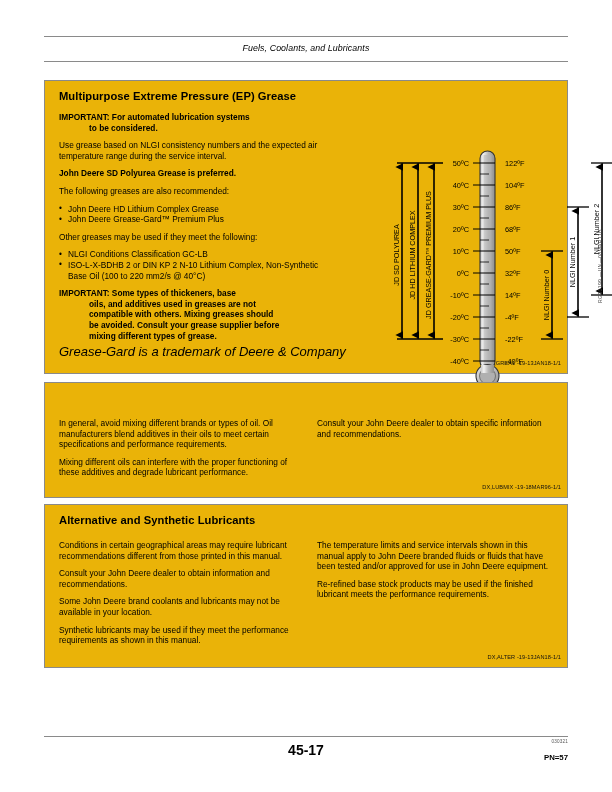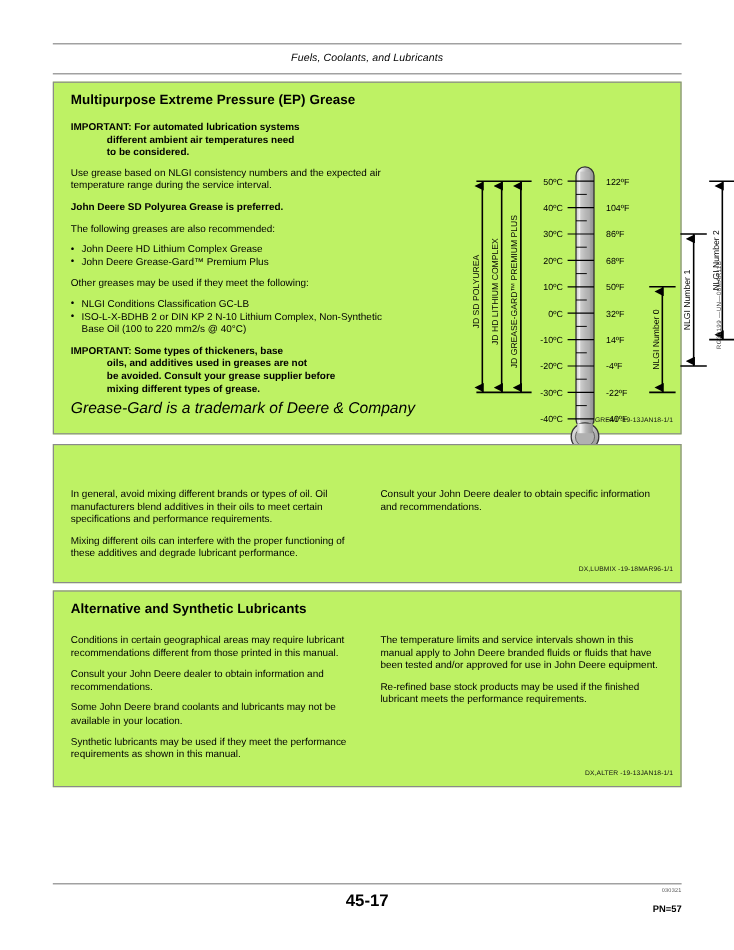--- a/index.html
+++ b/index.html
@@ -44,21 +44,22 @@
     letter-spacing: 0.1px;
   }
 
   
   .article {
     position: absolute;
     left: 44px;
     width: 524px;
     border: 1px solid #8a8a8a;
     box-sizing: border-box;
-    background: #bef264;
+    background: #eab308;
+    margin-top: 12px;
   }
   .art-title {
     font-weight: bold;
     font-size: 11.2px;
     letter-spacing: 0.05px;
   }
   .col {
     position: absolute;
     font-size: 8.3px;
     line-height: 10.6px;
@@ -188,21 +189,20 @@
   <div class="article" id="art-grease" style="top:68px; height:294px;">
 
     <div class="col" style="left:14px; top:10px; width:290px;">
       <div class="art-title">Multipurpose Extreme Pressure (EP) Grease</div>
     </div>
 
     <div class="col" style="left:14px; top:31px; width:280px;">
 
       <div class="imp">
         <span>IMPORTANT: For automated lubrication systems</span>
-        <span class="ind">different ambient air temperatures need</span>
         <span class="ind2">to be considered.</span>
       </div>
 
       <p class="b">Use grease based on NLGI consistency numbers and the expected air temperature range during the service interval.</p>
 
       <p class="b bold">John Deere SD Polyurea Grease is preferred.</p>
 
       <p class="b">The following greases are also recommended:</p>
 
       <ul class="bullets">
@@ -213,20 +213,21 @@
       <p class="b">Other greases may be used if they meet the following:</p>
 
       <ul class="bullets">
         <li>NLGI Conditions Classification GC-LB</li>
         <li>ISO-L-X-BDHB 2 or DIN KP 2 N-10 Lithium Complex, Non-Synthetic Base Oil (100 to 220 mm2/s @ 40°C)</li>
       </ul>
 
       <div class="imp">
         <span>IMPORTANT: Some types of thickeners, base</span>
         <span class="ind">oils, and additives used in greases are not</span>
+        <span class="ind">compatible with others. Mixing greases should</span>
         <span class="ind">be avoided. Consult your grease supplier before</span>
         <span class="ind">mixing different types of grease.</span>
       </div>
     </div>
 
     <div class="col trademark-note" style="left:14px; top:266px; width:290px;">Grease-Gard is a trademark of Deere &amp; Company</div>
 
     <div class="doc-code" style="top:279px;">DX,GREA1  -19-13JAN18-1/1</div>
 
     <div class="figure">

